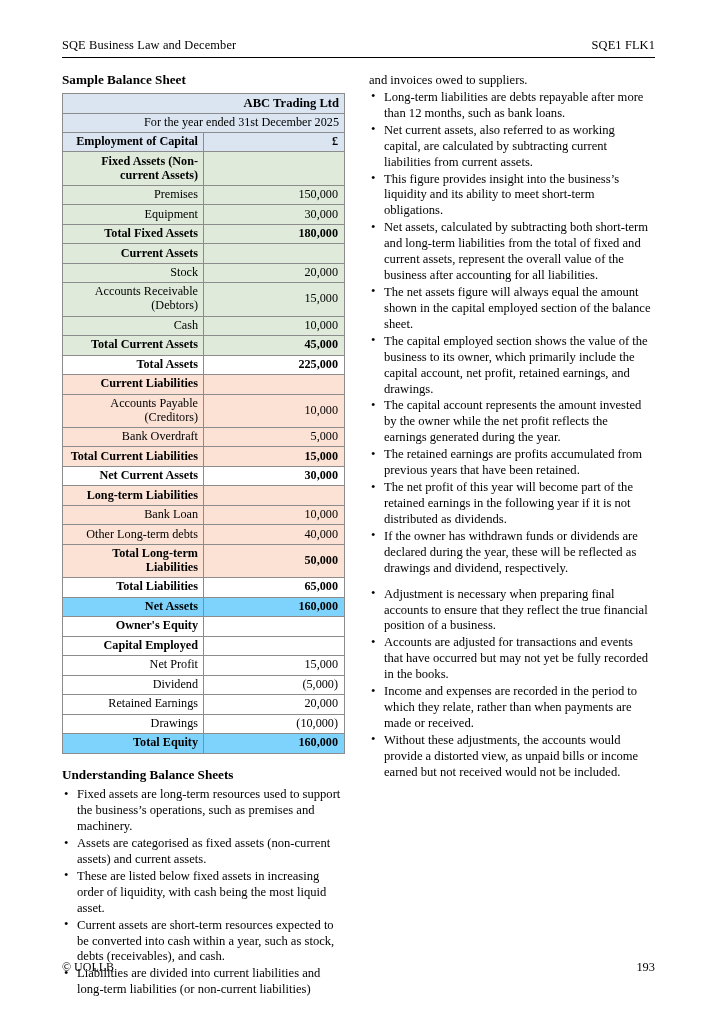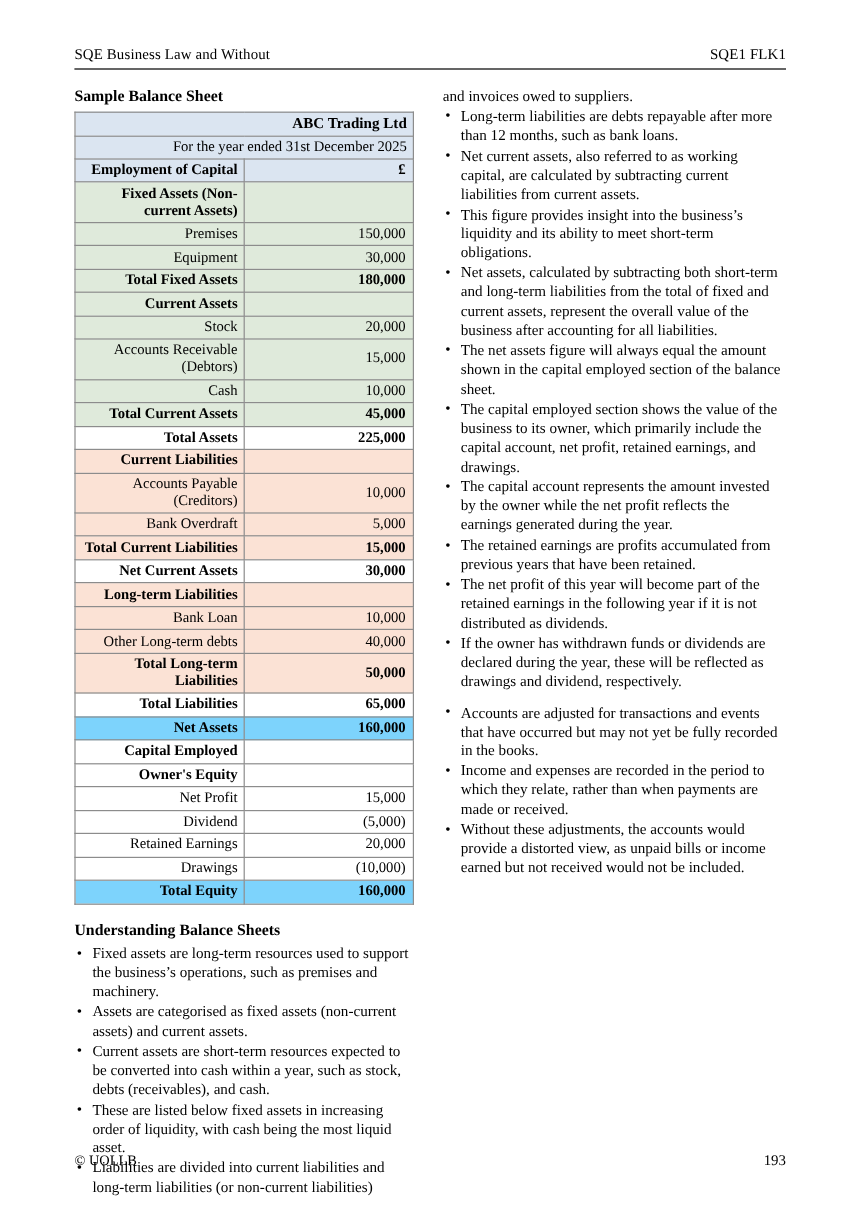--- a/index.html
+++ b/index.html
@@ -133,21 +133,21 @@
     gap: 28px;
   }
   .footer .pg { font-size: 12.4px; }
 </style>
 </head>
 <body>
 
 <div class="page">
 
   <div class="runhead">
-    <span class="rh-left">SQE Business Law and Without</span>
+    <span class="rh-left">SQE Business Law and December</span>
     <span class="rh-right">SQE1 FLK1</span>
   </div>
 
   <div class="columns">
 
     <div class="col col-left">
 
       <h2 class="sec-title">Sample Balance Sheet</h2>
 
       <table class="bs">
@@ -241,25 +241,25 @@
             </tr>
             <tr class="band-white">
               <td class="lbl b">Total Liabilities</td>
               <td class="num b">65,000</td>
             </tr>
             <tr class="band-cream">
               <td class="lbl b">Net Assets</td>
               <td class="num b">160,000</td>
             </tr>
             <tr class="band-white">
+              <td class="lbl b">Owner's Equity</td>
+              <td class="num b"></td>
+            </tr>
+            <tr class="band-white">
               <td class="lbl b">Capital Employed</td>
-              <td class="num b"></td>
-            </tr>
-            <tr class="band-white">
-              <td class="lbl b">Owner's Equity</td>
               <td class="num b"></td>
             </tr>
             <tr class="band-white">
               <td class="lbl">Net Profit</td>
               <td class="num">15,000</td>
             </tr>
             <tr class="band-white">
               <td class="lbl">Dividend</td>
               <td class="num">(5,000)</td>
             </tr>
@@ -277,22 +277,22 @@
             </tr>
           </tbody>
       </table>
 
       <div class="gap-md"></div>
 
       <h2 class="sec-title">Understanding Balance Sheets</h2>
       <ul class="bul">
           <li>Fixed assets are long-term resources used to support the business’s operations, such as premises and machinery.</li>
           <li>Assets are categorised as fixed assets (non-current assets) and current assets.</li>
+          <li>These are listed below fixed assets in increasing order of liquidity, with cash being the most liquid asset.</li>
           <li>Current assets are short-term resources expected to be converted into cash within a year, such as stock, debts (receivables), and cash.</li>
-          <li>These are listed below fixed assets in increasing order of liquidity, with cash being the most liquid asset.</li>
           <li>Liabilities are divided into current liabilities and long-term liabilities (or non-current liabilities)</li>
         </ul>
 
     </div>
 
     <div class="col col-right">
 
       <div class="para-plain">and invoices owed to suppliers.</div>
       <ul class="bul">
           <li>Long-term liabilities are debts repayable after more than 12 months, such as bank loans.</li>
@@ -303,20 +303,21 @@
           <li>The capital employed section shows the value of the business to its owner, which primarily include the capital account, net profit, retained earnings, and drawings.</li>
           <li>The capital account represents the amount invested by the owner while the net profit reflects the earnings generated during the year.</li>
           <li>The retained earnings are profits accumulated from previous years that have been retained.</li>
           <li>The net profit of this year will become part of the retained earnings in the following year if it is not distributed as dividends.</li>
           <li>If the owner has withdrawn funds or dividends are declared during the year, these will be reflected as drawings and dividend, respectively.</li>
         </ul>
 
       <div class="gap-sm"></div>
 
       <ul class="bul">
+          <li>Adjustment is necessary when preparing final accounts to ensure that they reflect the true financial position of a business.</li>
           <li>Accounts are adjusted for transactions and events that have occurred but may not yet be fully recorded in the books.</li>
           <li>Income and expenses are recorded in the period to which they relate, rather than when payments are made or received.</li>
           <li>Without these adjustments, the accounts would provide a distorted view, as unpaid bills or income earned but not received would not be included.</li>
         </ul>
 
     </div>
 
   </div>
 
   <div class="footer">

